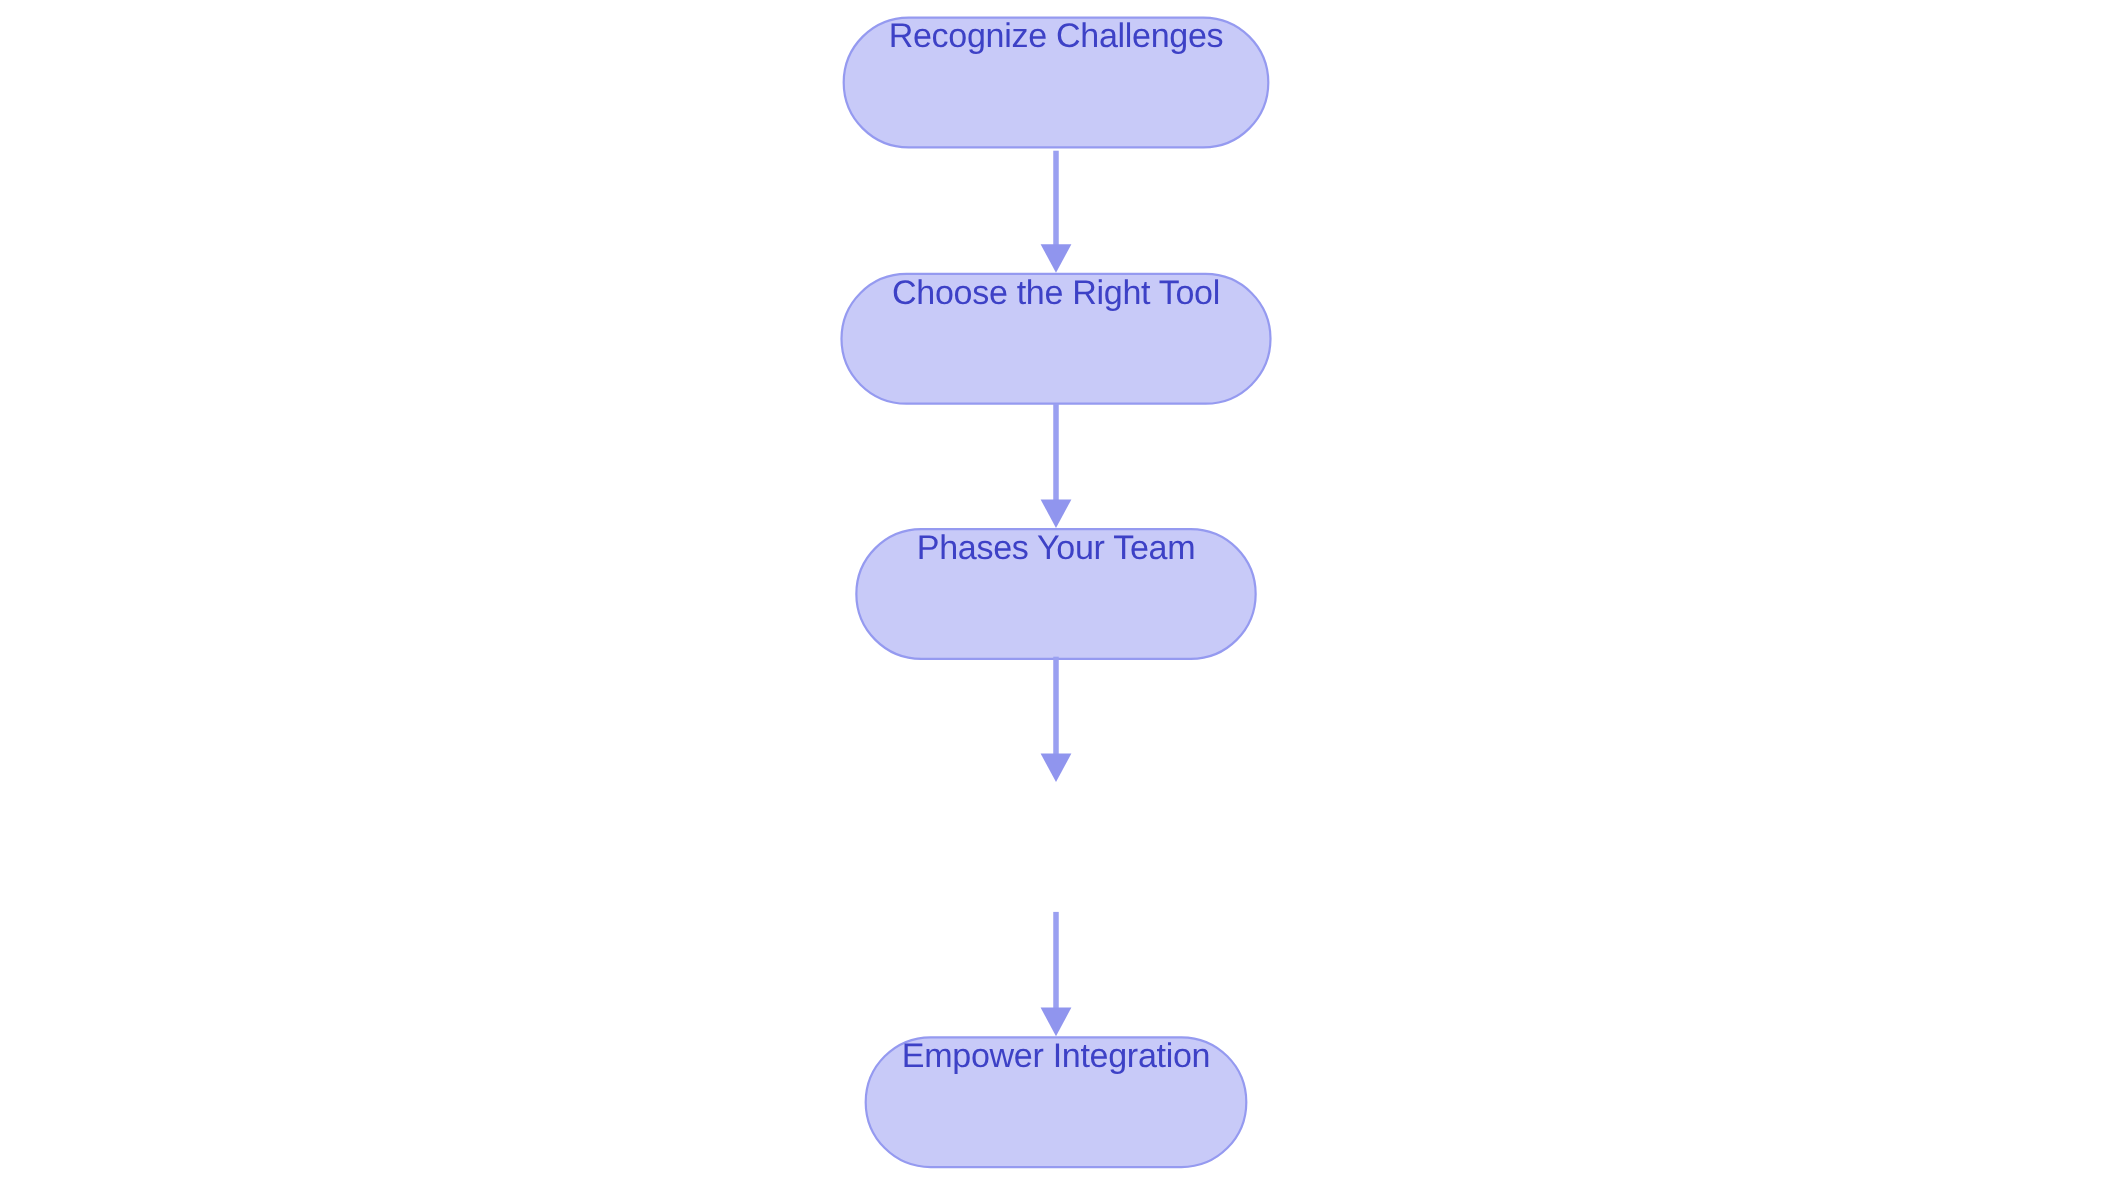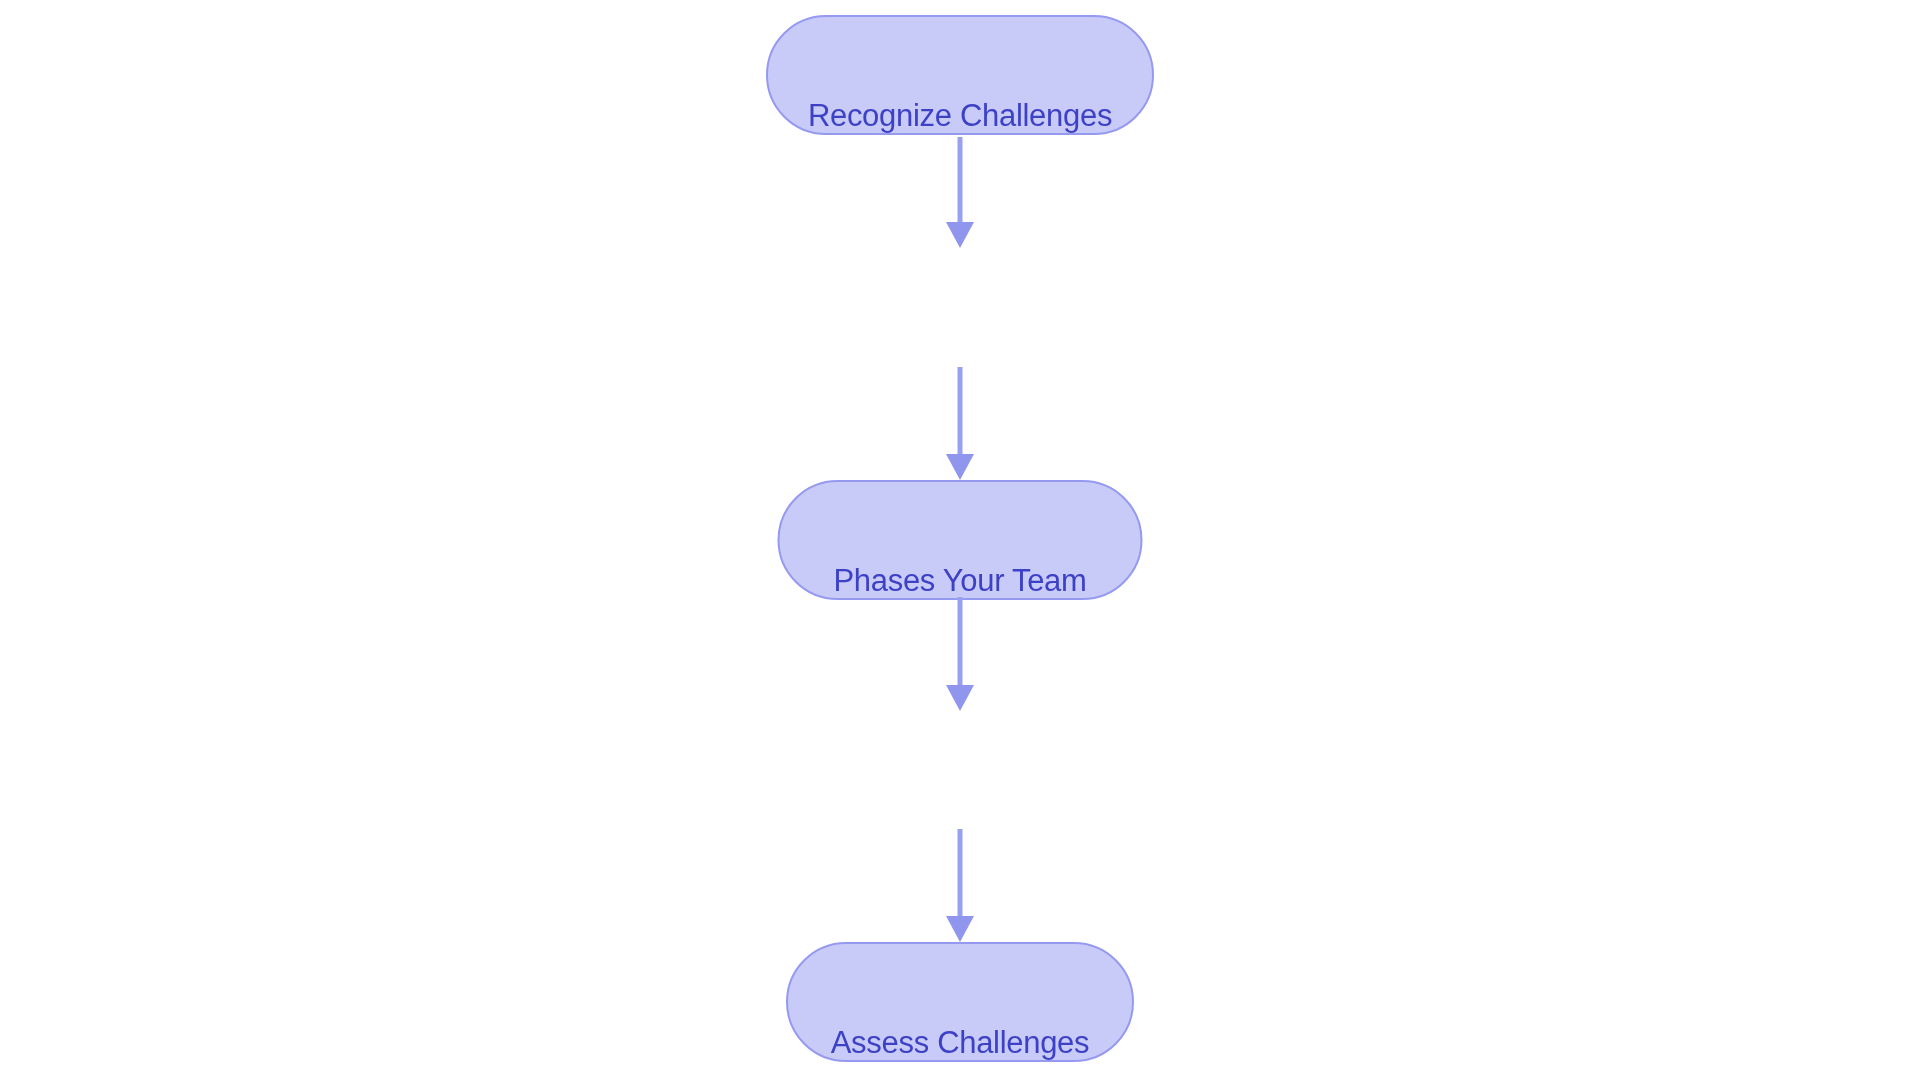--- a/index.html
+++ b/index.html
@@ -18,21 +18,21 @@
   .flow-node {
     position: absolute;
     left: 50%;
     transform: translateX(-50%);
     height: 120px;
     border-radius: 60px;
     background: var(--node-fill, #c8caf8);
     border: 2px solid var(--node-border, #959af0);
     box-sizing: border-box;
     display: flex;
-    align-items: flex-end;
+    align-items: flex-start;
     justify-content: center;
   }
   .flow-node .label {
     color: var(--node-text, #3d41c6);
     font-size: 31px;
     letter-spacing: -0.3px;
     white-space: nowrap;
     line-height: 1;
     padding-bottom: 2px;
   }
@@ -81,20 +81,23 @@
 
   <div class="flow-node node-1">
     <span class="label">Recognize Challenges</span>
   </div>
 
   <div class="connector conn-1">
     <div class="line"></div>
     <div class="head"></div>
   </div>
 
+  <div class="flow-node node-2">
+    <span class="label">Choose the Right Tool</span>
+  </div>
 
   <div class="connector conn-2">
     <div class="line"></div>
     <div class="head"></div>
   </div>
 
   <div class="flow-node node-3">
     <span class="label">Phases Your Team</span>
   </div>
 
@@ -103,16 +106,16 @@
     <div class="head"></div>
   </div>
 
 
   <div class="connector conn-4">
     <div class="line"></div>
     <div class="head"></div>
   </div>
 
   <div class="flow-node node-5">
-    <span class="label">Assess Challenges</span>
+    <span class="label">Empower Integration</span>
   </div>
 
 </div>
 
 </body></html>

